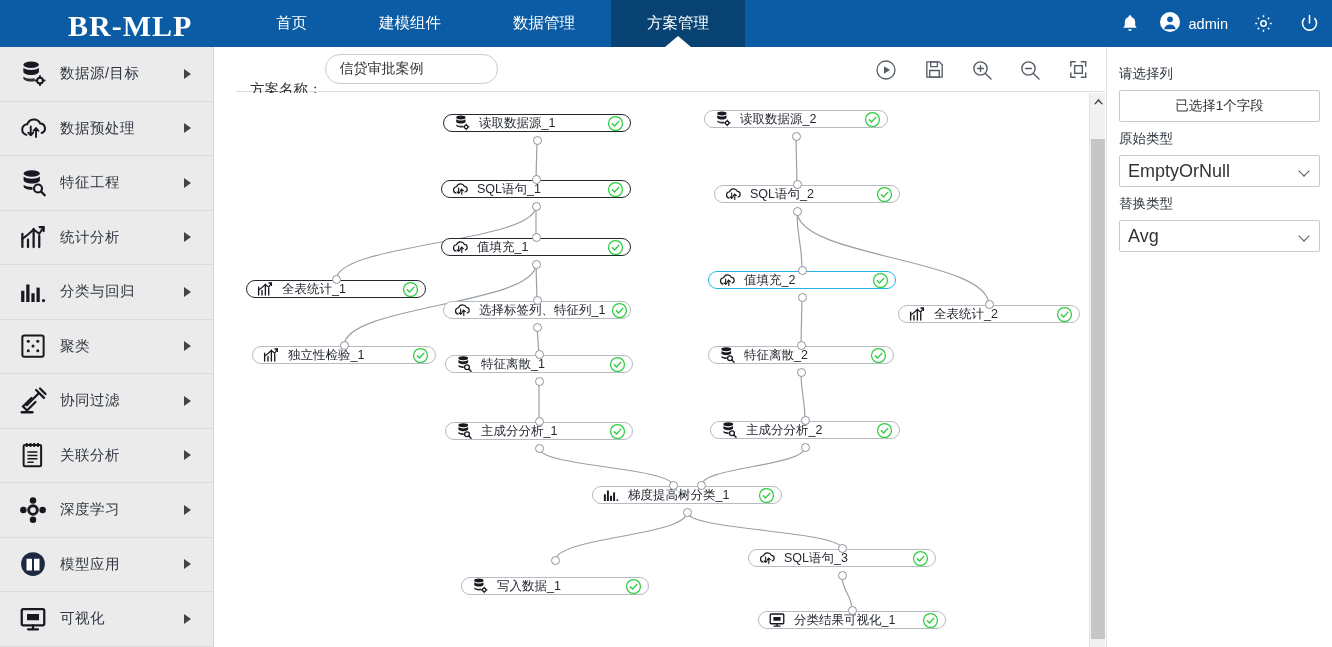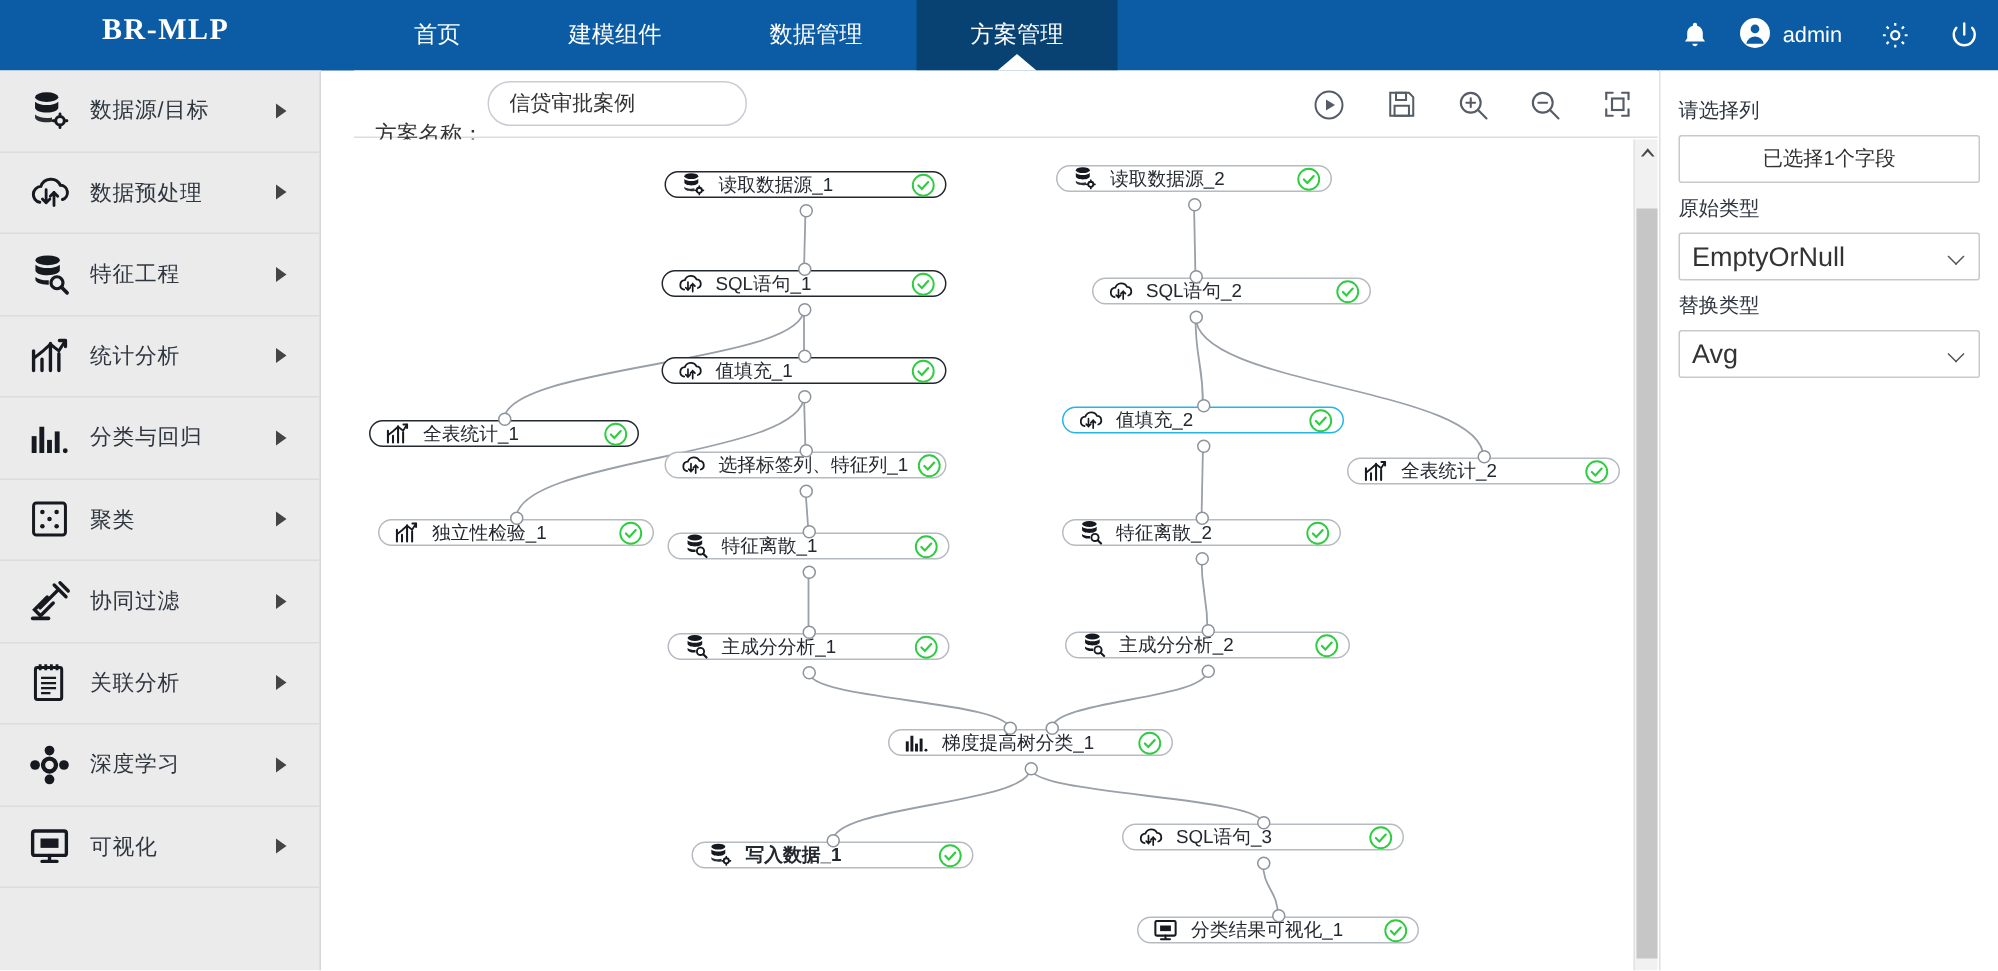--- a/index.html
+++ b/index.html
@@ -11,21 +11,21 @@
   #app { position: relative; width: 1332px; height: 647px; }
 
   
   .header {
     position: absolute; top: 0; left: 0; width: 1332px; height: 47px;
     background: #0b5ca4; display: flex; align-items: center;
   }
   .brand {
     position: absolute; left: 68px; top: 9px;
     color: #fff; font-family: "Liberation Serif", "DejaVu Serif", serif;
-    font-size: 20px; font-weight: 700; letter-spacing: 1px;
+    font-size: 30px; font-weight: 700; letter-spacing: 1px;
   }
   .nav { position: absolute; left: 240px; top: 0; height: 47px; display: flex; }
   .nav-item {
     height: 47px; padding: 0 36px; display: flex; align-items: center;
     justify-content: center; color: #fff; font-size: 15.5px; cursor: pointer;
     position: relative;
   }
   .nav-item.active { background: #084272; }
   .nav-item.active::after {
     content: ""; position: absolute; bottom: 0; left: 50%;
@@ -315,20 +315,32 @@
         <span class="side-ico">
           <svg viewBox="0 0 24 24" width="100%" height="100%" fill="#16191f">
             <circle cx="12" cy="4.3" r="2.6"></circle>
             <circle cx="12" cy="19.7" r="2.6"></circle>
             <circle cx="4.3" cy="12" r="2.6"></circle>
             <circle cx="19.7" cy="12" r="2.6"></circle>
             <path d="M12 7.4a4.6 4.6 0 0 0-4.6 4.6A4.6 4.6 0 0 0 12 16.6 4.6 4.6 0 0 0 16.6 12 4.6 4.6 0 0 0 12 7.4zm0 2.3a2.3 2.3 0 0 1 2.3 2.3 2.3 2.3 0 0 1-2.3 2.3A2.3 2.3 0 0 1 9.7 12 2.3 2.3 0 0 1 12 9.7z"></path>
           </svg>
         </span>
         <span class="side-label">深度学习</span>
+        <span class="side-arrow"></span>
+      </div>
+      <div class="side-item">
+        <span class="side-ico">
+          <svg viewBox="0 0 24 24" width="100%" height="100%">
+            <circle cx="12" cy="12" r="9.5" fill="#1b2a41"></circle>
+            <path d="M6.8 7.8h4.4v9.4H6.8z" fill="#fff"></path>
+            <path d="M12.8 7.8h4.4v9.4h-4.4z" fill="#fff"></path>
+            <rect x="11.4" y="7.8" width="1.2" height="9.4" fill="#1b2a41"></rect>
+          </svg>
+        </span>
+        <span class="side-label">模型应用</span>
         <span class="side-arrow"></span>
       </div>
       <div class="side-item">
         <span class="side-ico">
           <svg viewBox="0 0 24 24" width="100%" height="100%" fill="none" stroke="#16191f" stroke-width="1.8">
             <rect x="3" y="4" width="18" height="13" rx="1.2"></rect>
             <rect x="7.2" y="8" width="9.6" height="5" fill="#16191f" stroke="none"></rect>
             <path d="M12 17v3M8 20.2h8" stroke-linecap="round"></path>
           </svg>
         </span>
@@ -537,21 +549,21 @@
               <path d="M17.6 13.5v1.3M17.6 19.6v1.3M21.3 17.2H20M15.2 17.2h-1.3" stroke="#16191f" stroke-width="1.5" stroke-linecap="round"></path>
             </svg>
           </span>
           <span class="node-txt">读取数据源_2</span>
           <span class="node-chk"><svg viewBox="0 0 20 20" width="100%" height="100%" fill="none" stroke="#2ecc40" stroke-width="1.5">
               <circle cx="10" cy="10" r="8.2"></circle>
               <path d="m6.2 10.2 2.7 2.7 5-5.4" stroke-width="1.7" stroke-linecap="round"></path>
             </svg></span>
         </div>
         <div class="port" style="left: 555.5px; top: 38.5px;"></div>
-        <div class="node light" style="left: 492px; top: 92px; width: 186px;">
+        <div class="node light" style="left: 478px; top: 92px; width: 186px;">
           <span class="node-ico">
             <svg viewBox="0 0 24 24" width="100%" height="100%" fill="none" stroke="#16191f" stroke-width="1.6" stroke-linecap="round">
               <path d="M6.8 17.5A4.3 4.3 0 0 1 7.4 9a5.6 5.6 0 0 1 10.4-.6 3.9 3.9 0 0 1 1.1 7.6"></path>
               <path d="M10.2 10.8v7M10.2 17.8l-2-2.1M10.2 17.8l2-2.1" stroke-width="1.5"></path>
               <path d="M14.4 19.2v-7M14.4 12.2l-2 2.1M14.4 12.2l2 2.1" stroke-width="1.5"></path>
             </svg>
           </span>
           <span class="node-txt">SQL语句_2</span>
           <span class="node-chk"><svg viewBox="0 0 20 20" width="100%" height="100%" fill="none" stroke="#2ecc40" stroke-width="1.5">
               <circle cx="10" cy="10" r="8.2"></circle>
@@ -639,21 +651,21 @@
           </span>
           <span class="node-txt">梯度提高树分类_1</span>
           <span class="node-chk"><svg viewBox="0 0 20 20" width="100%" height="100%" fill="none" stroke="#2ecc40" stroke-width="1.5">
               <circle cx="10" cy="10" r="8.2"></circle>
               <path d="m6.2 10.2 2.7 2.7 5-5.4" stroke-width="1.7" stroke-linecap="round"></path>
             </svg></span>
         </div>
         <div class="port" style="left: 432.5px; top: 388px;"></div>
         <div class="port" style="left: 460.5px; top: 388px;"></div>
         <div class="port" style="left: 446.5px; top: 414.5px;"></div>
-        <div class="node light" style="left: 225px; top: 468px; width: 188px; font-weight: bold;">
+        <div class="node light" style="left: 225px; top: 484px; width: 188px;">
           <span class="node-ico">
             <svg viewBox="0 0 24 24" width="100%" height="100%" fill="#16191f">
               <ellipse cx="10.5" cy="4.6" rx="6.2" ry="2.6"></ellipse>
               <path d="M4.3 7v3.2c0 1.4 2.8 2.6 6.2 2.6s6.2-1.2 6.2-2.6V7c-1.3 1.2-3.7 1.8-6.2 1.8S5.6 8.2 4.3 7z"></path>
               <path d="M4.3 12.2v3.2c0 1.4 2.8 2.6 6.2 2.6 1 0 2-.1 2.8-.3v-2.3c-.9.2-1.8.3-2.8.3-2.5 0-4.9-.6-6.2-1.8z" opacity=".9"></path>
               <circle cx="17.6" cy="17.2" r="2.3" fill="none" stroke="#16191f" stroke-width="1.6"></circle>
               <path d="M17.6 13.5v1.3M17.6 19.6v1.3M21.3 17.2H20M15.2 17.2h-1.3" stroke="#16191f" stroke-width="1.5" stroke-linecap="round"></path>
             </svg>
           </span>
           <span class="node-txt">写入数据_1</span>

